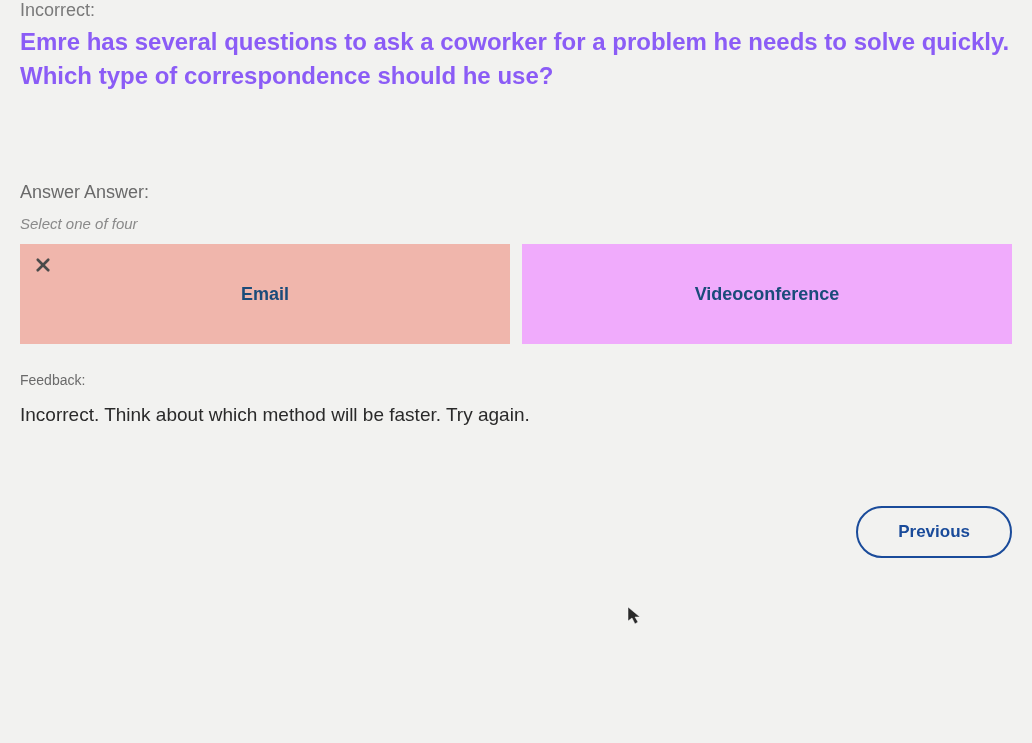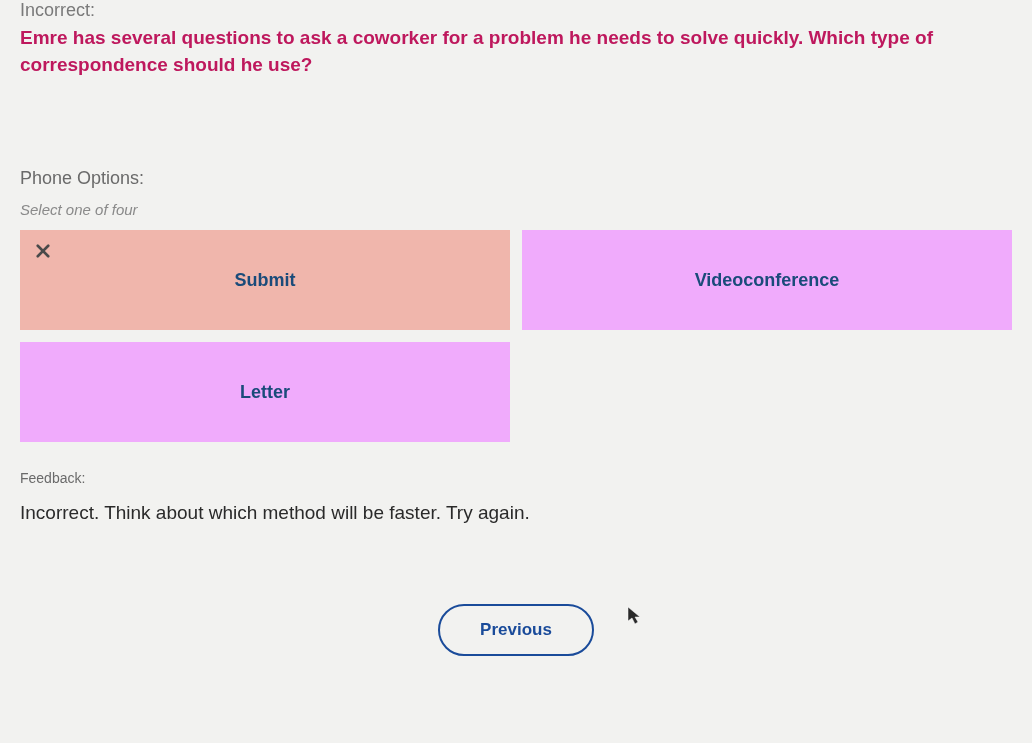--- a/index.html
+++ b/index.html
@@ -16,22 +16,22 @@
       color: #3a3a3a;
       position: relative;
     }
     .question-label {
       color: #7a7a7a;
       font-size: 18px;
       margin-top: 0;
       font-weight: 400;
     }
     .question-text {
-      color: #be185d;
-      font-size: 19px;
+      color: #8b5cf6;
+      font-size: 24px;
       font-weight: 600;
       line-height: 1.4;
       margin-top: 4px;
     }
     .answer-label {
       color: #6a6a6a;
       font-size: 18px;
       margin-top: 90px;
       font-weight: 400;
     }
@@ -83,21 +83,21 @@
       font-weight: 400;
     }
     .feedback-text {
       color: #2a2a2a;
       font-size: 19px;
       margin-top: 16px;
       font-weight: 400;
     }
     .button-row {
       display: flex;
-      justify-content: center;
+      justify-content: flex-end;
       gap: 50px;
       margin-top: 80px;
       align-items: center;
     }
     .btn-previous {
       background: transparent;
       border: 2px solid #1a4b9a;
       color: #1a4b9a;
       font-weight: 600;
       font-size: 17px;
@@ -125,38 +125,35 @@
       width: 16px;
       height: 20px;
     }
   </style>
 </head>
 <body>
 
 <div class="question-label">Incorrect:</div>
 <div class="question-text">Emre has several questions to ask a coworker for a problem he needs to solve quickly. Which type of correspondence should he use?</div>
 
-<div class="answer-label">Phone Options:</div>
+<div class="answer-label">Answer Answer:</div>
 <div class="select-instruction">Select one of four</div>
 
 <div class="options-grid">
   <div class="option incorrect">
     <span class="option-mark">
       <svg viewBox="0 0 24 24" fill="none" stroke="#4a4a4a" stroke-width="3.5" stroke-linecap="round">
         <line x1="5" y1="5" x2="19" y2="19"></line>
         <line x1="19" y1="5" x2="5" y2="19"></line>
       </svg>
     </span>
-    <span>Submit</span>
+    <span>Email</span>
   </div>
   <div class="option">
     <span>Videoconference</span>
-  </div>
-  <div class="option">
-    <span>Letter</span>
   </div>
 </div>
 
 <div class="feedback-label">Feedback:</div>
 <div class="feedback-text">Incorrect. Think about which method will be faster. Try again.</div>
 
 <div class="button-row">
   <button class="btn-previous">Previous</button>
 </div>
 

